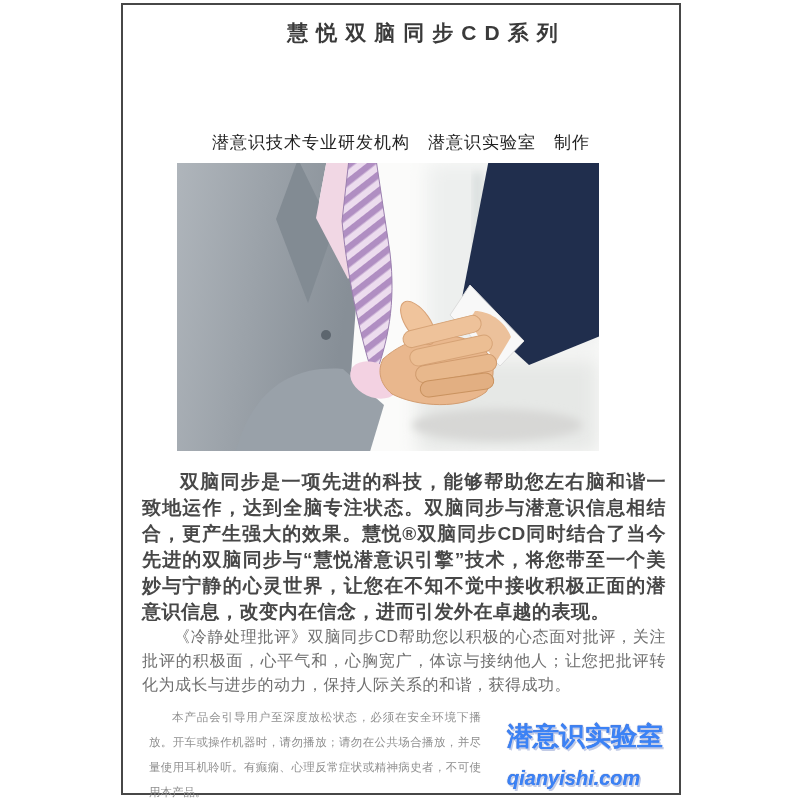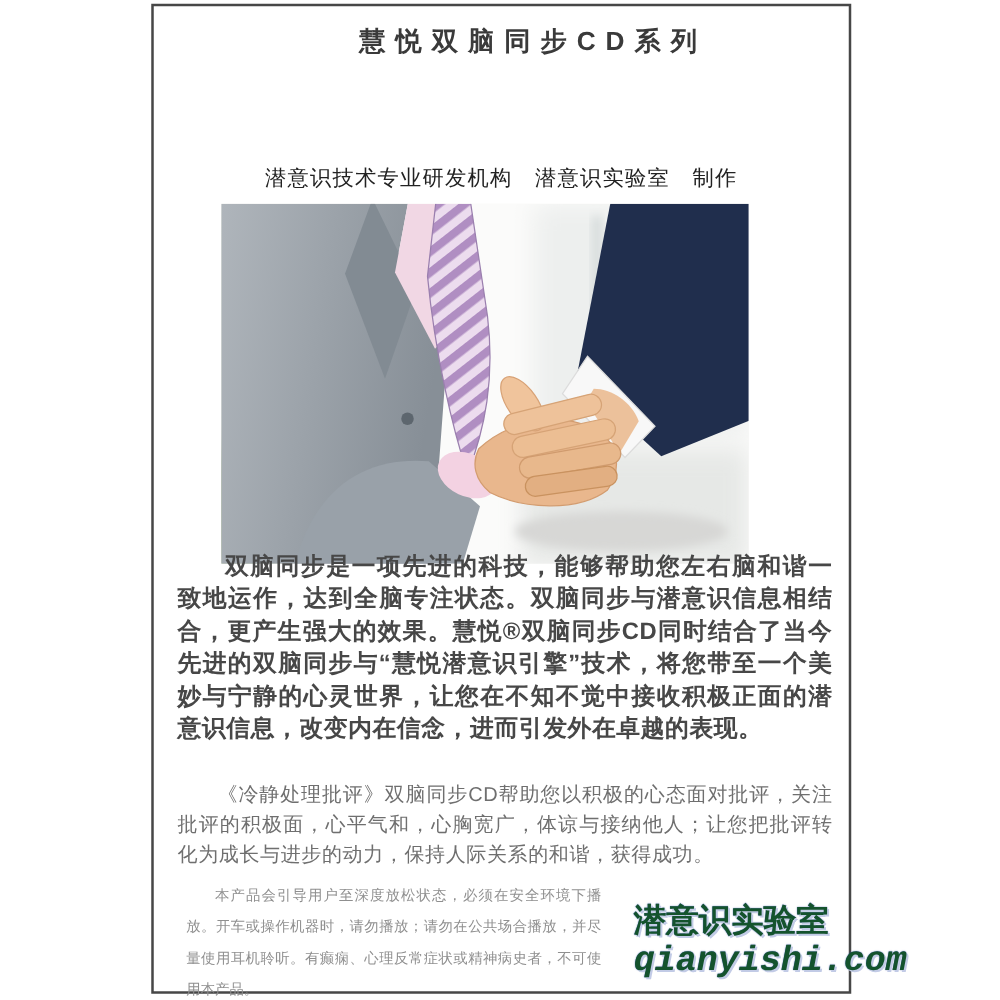--- a/index.html
+++ b/index.html
@@ -27,45 +27,44 @@
     position:absolute;left:0;right:0;top:126px;text-align:center;
     font-size:17px;font-weight:normal;color:#222222;letter-spacing:1px;
     white-space:nowrap;
   }
   .photo-frame{
     position:absolute;left:54px;top:158px;width:422px;height:288px;
     overflow:hidden;background:#f6f6f4;
   }
   .photo-frame svg{display:block;}
   .intro-paragraph{
-    position:absolute;left:19px;top:436px;width:524px;margin:0;
+    position:absolute;left:19px;top:464px;width:524px;margin:0;
     font-size:19px;line-height:26px;font-weight:bold;color:#474747;
     text-align:justify;text-indent:2em;letter-spacing:0.5px;
   }
   .product-paragraph{
     position:absolute;left:19px;top:620px;width:524px;margin:0;
     font-size:16px;line-height:24px;font-weight:normal;color:#6f6f6f;
     text-align:justify;text-indent:2em;letter-spacing:0.5px;
   }
   .warning-text{
     position:absolute;left:26px;top:700px;width:332px;margin:0;
     font-size:11.5px;line-height:25px;color:#8f8f8f;
     text-align:justify;text-indent:2em;
   }
   .logo{
     position:absolute;left:384px;top:714px;width:150px;text-align:left;
-    color:#14532d;
-    font-family:Liberation Mono, monospace;
+    color:#3b82f6;
   }
   .logo-cn{
     font-size:26px;font-weight:bold;letter-spacing:0px;white-space:nowrap;
     text-shadow:1.5px 1.5px 0 #c2cbe6, 0 0 1px #1d3e9b;
   }
   .logo-en{
-    font-size:28px;font-weight:bold;font-style:italic;margin-top:0;
+    font-size:20px;font-weight:bold;font-style:italic;margin-top:13px;
     white-space:nowrap;
     text-shadow:1.5px 1.5px 0 #c2cbe6, 0 0 1px #1d3e9b;
   }
 </style>
 </head>
 <body>
 
 <div class="poster">
 
   <div class="series-title">慧悦双脑同步CD系列</div>

